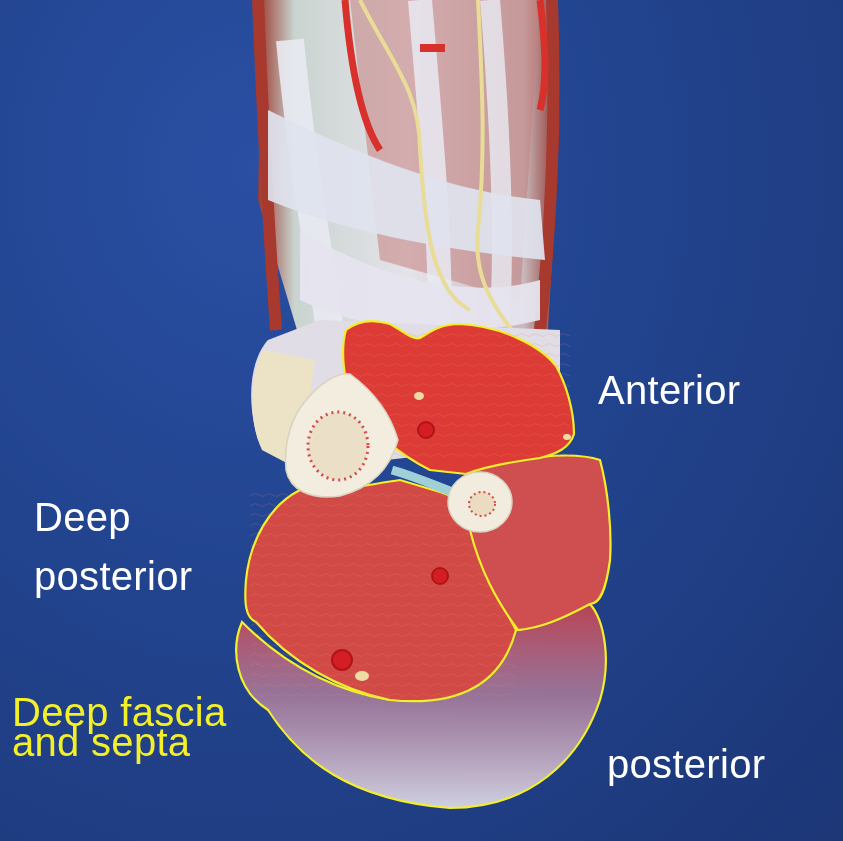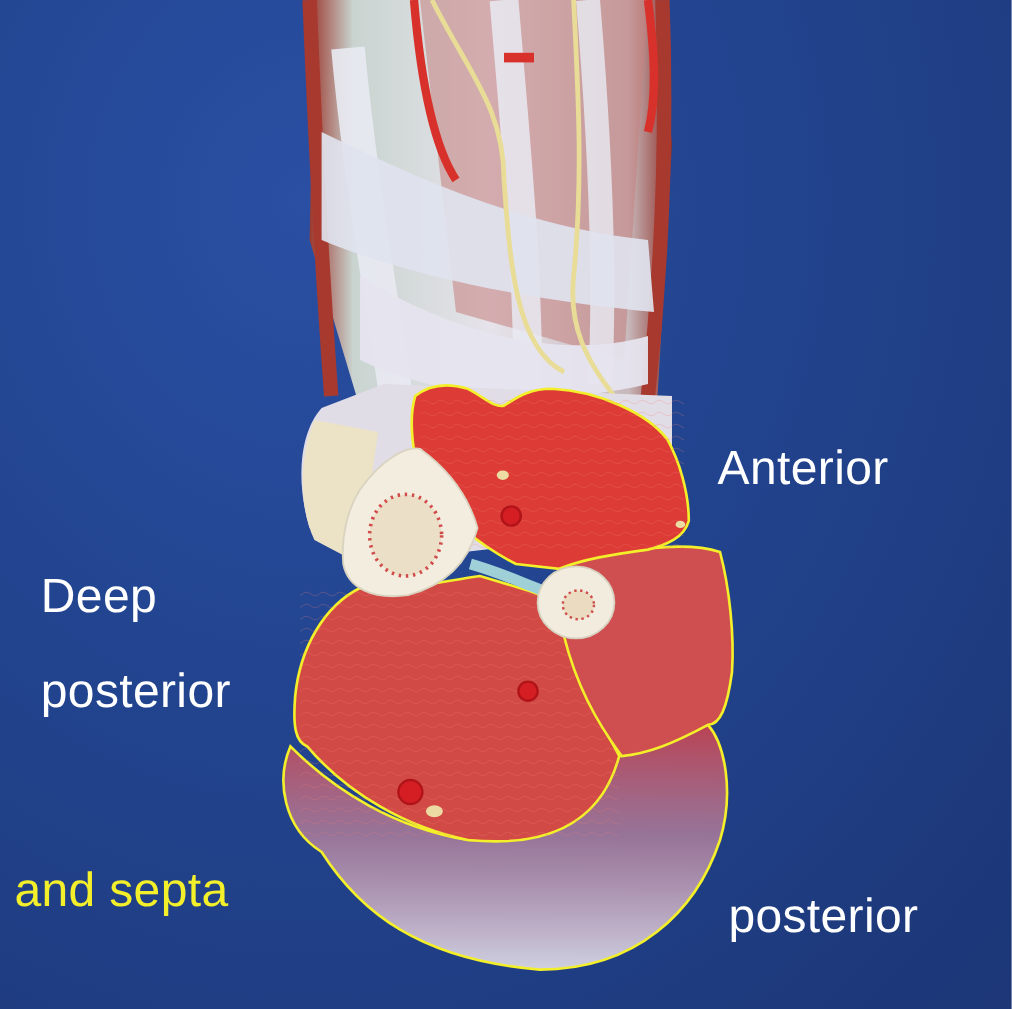--- a/index.html
+++ b/index.html
@@ -85,17 +85,18 @@
 
     <circle cx="426" cy="430" r="8" fill="#d51d24" stroke="#b01419" stroke-width="2"></circle>
     <circle cx="440" cy="576" r="8" fill="#d51d24" stroke="#b01419" stroke-width="2"></circle>
     <circle cx="342" cy="660" r="10" fill="#d51d24" stroke="#b01419" stroke-width="2"></circle>
     <ellipse cx="419" cy="396" rx="5" ry="4" fill="#ecdca4"></ellipse>
     <ellipse cx="362" cy="676" rx="7" ry="5" fill="#ecdca4"></ellipse>
     <ellipse cx="567" cy="437" rx="4" ry="3" fill="#ecdca4"></ellipse>
   </svg>
 
   <div class="lbl" style="left:598px;top:360px;">Anterior</div>
-  <div class="lbl" style="left:34px;top:467px;">Deep</div>
+  <div class="lbl" style="left:34px;top:487px;">Deep</div>
   <div class="lbl" style="left:34px;top:546px;">posterior</div>
   <div class="lbl" style="left:607px;top:734px;">posterior</div>
+  <div class="lbl yellow" style="left:12px;top:682px;">Deep fascia</div>
   <div class="lbl yellow" style="left:12px;top:712px;">and septa</div>
 </div>
 
 </body></html>

